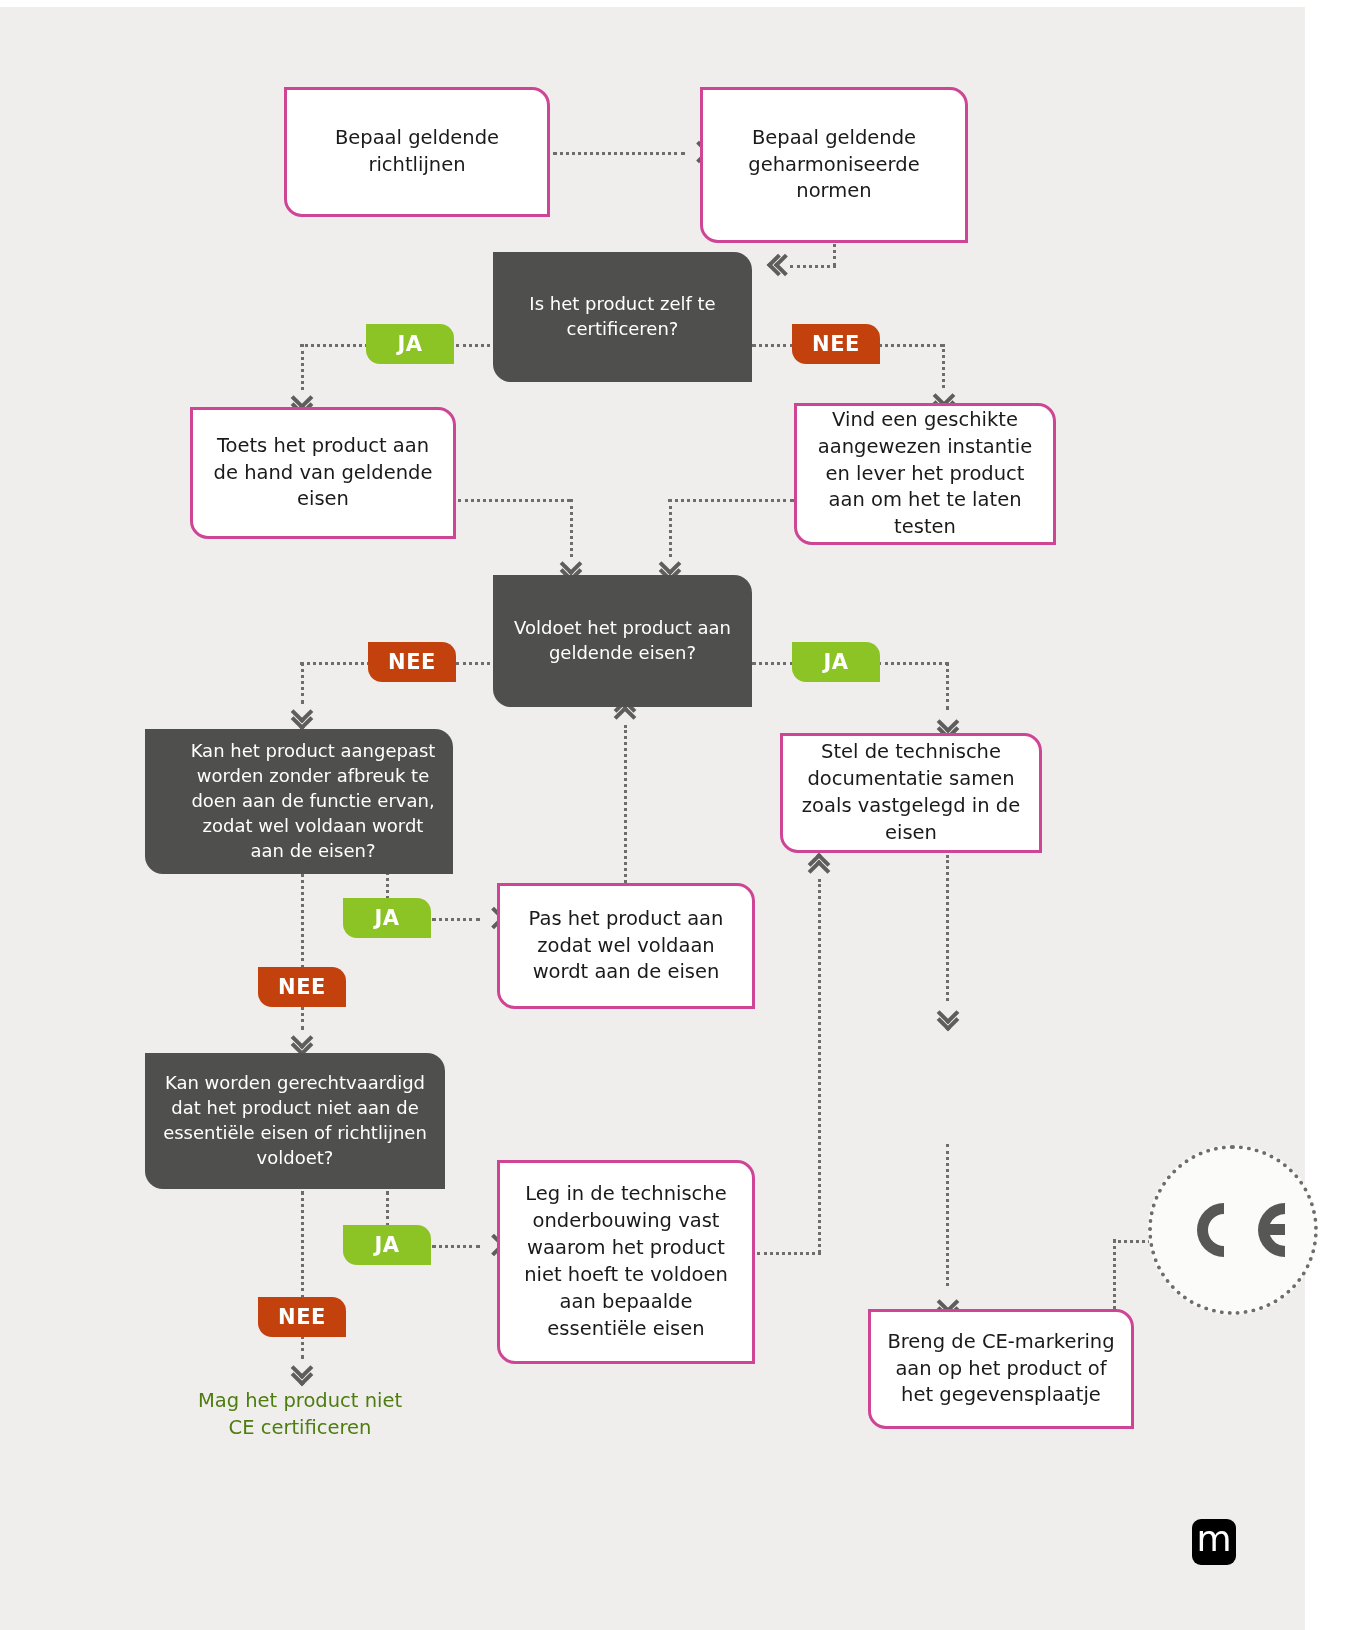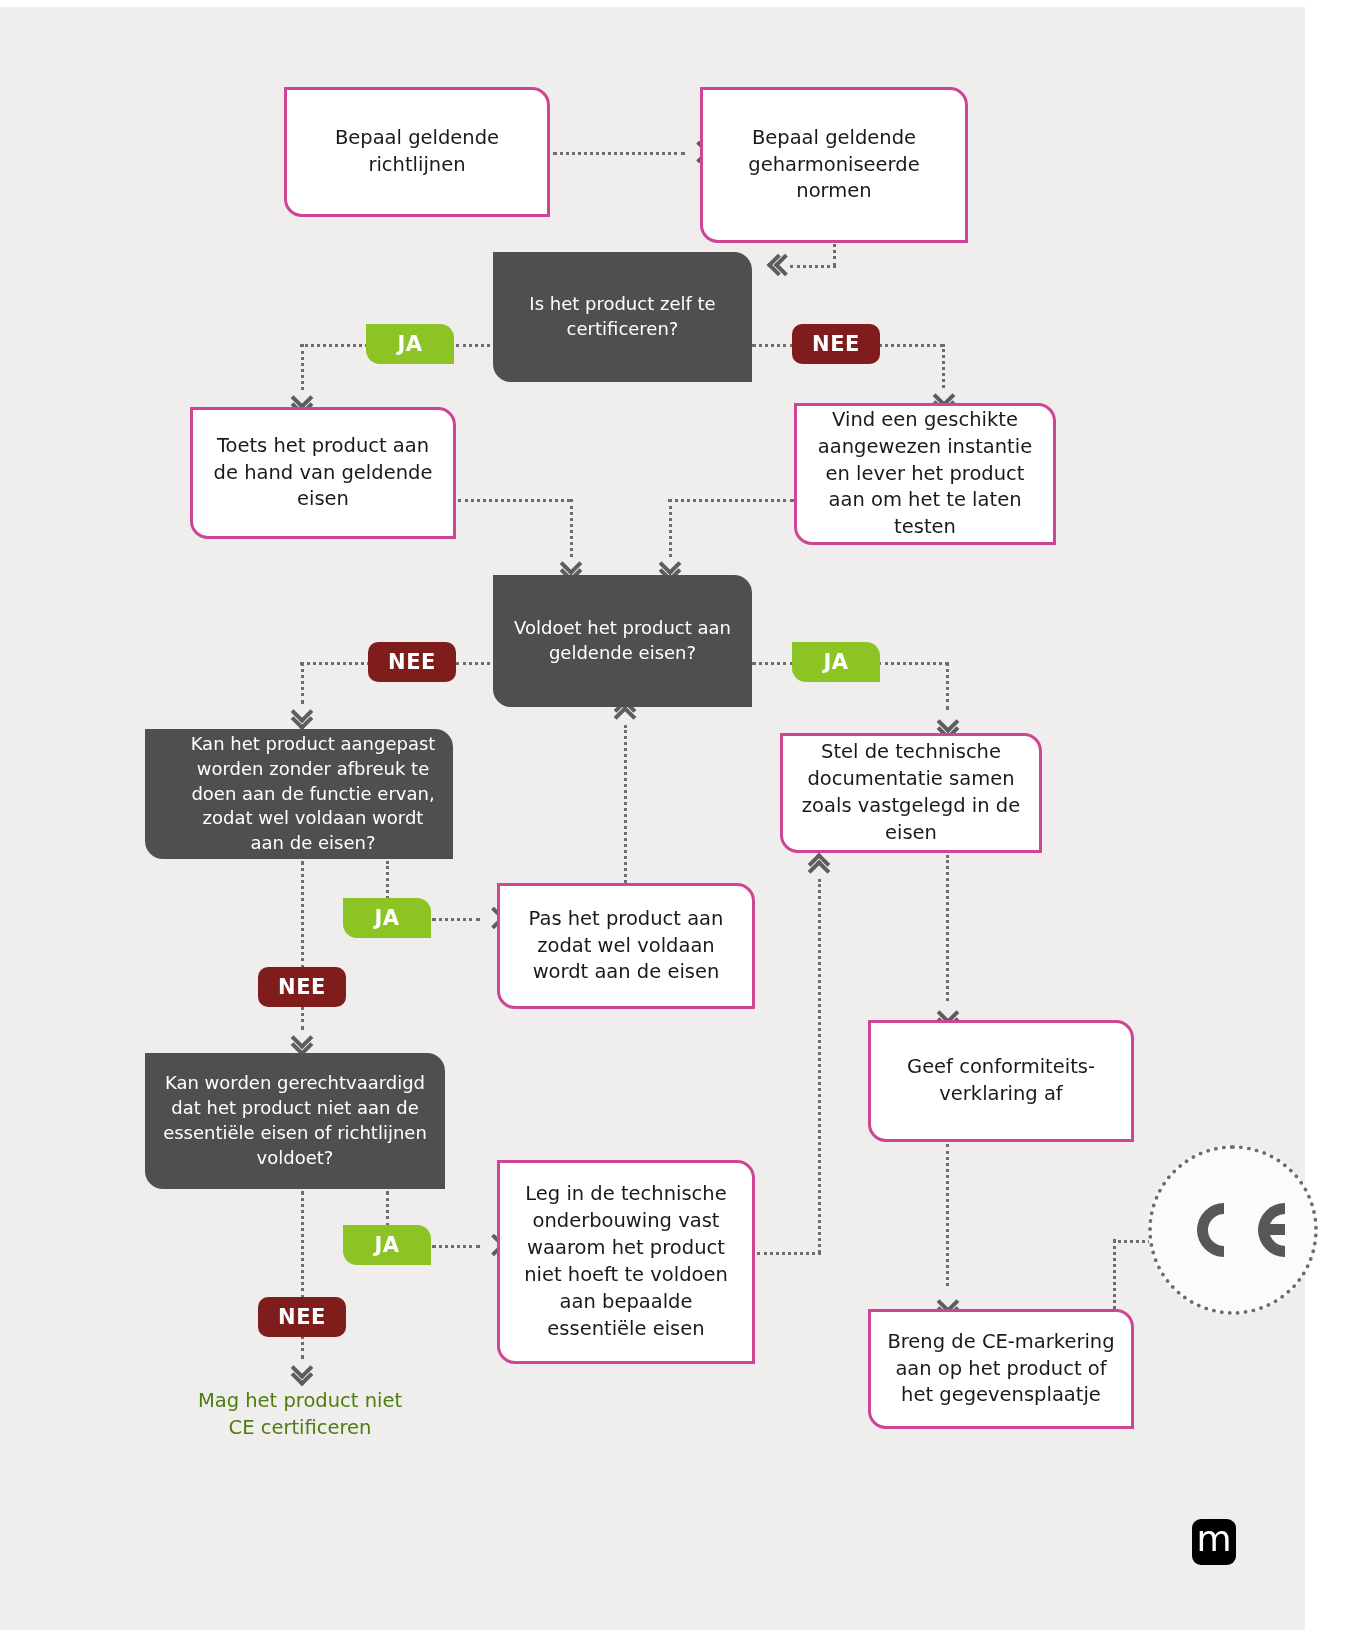--- a/index.html
+++ b/index.html
@@ -49,21 +49,21 @@
     position:absolute;
     display:flex;align-items:center;justify-content:center;
     font-weight:bold;
     font-size:21px;
     color:#ffffff;
     letter-spacing:.5px;
     border-radius:0 14px 0 14px;
     z-index:8;
   }
   .badge.ja{background:#8cc425;align-items:center;}
-  .badge.nee{background:#7f1d1d;border-radius:10px;}
+  .badge.nee{background:#c2410c;}
 
   
   .seg{position:absolute;z-index:3;}
   .seg.h{
     height:0;
     border-top:3px dotted #6d6d6c;
   }
   .seg.v{
     width:0;
     border-left:3px dotted #6d6d6c;
@@ -132,39 +132,36 @@
   </div>
 
   <div class="node pink" style="left:794px;top:396px;width:262px;height:142px;">
     <span class="txt">Vind een geschikte aangewezen instantie en lever het product aan om het te laten testen</span>
   </div>
 
   <div class="node dark" style="left:493px;top:568px;width:259px;height:132px;">
     <span class="txt">Voldoet het product aan geldende eisen?</span>
   </div>
 
-  <div class="node dark" style="left:145px;top:722px;width:308px;height:130px;padding-left:28px;">
+  <div class="node dark" style="left:145px;top:722px;width:308px;height:145px;padding-left:28px;">
     <span class="txt">Kan het product aangepast worden zonder afbreuk te doen aan de functie ervan, zodat wel voldaan wordt aan de eisen?</span>
   </div>
 
   <div class="node pink" style="left:780px;top:726px;width:262px;height:120px;">
     <span class="txt">Stel de technische documentatie samen zoals vastgelegd in de eisen</span>
   </div>
 
   <div class="node pink" style="left:497px;top:876px;width:258px;height:126px;">
     <span class="txt">Pas het product aan zodat wel voldaan wordt aan de eisen</span>
   </div>
 
   <div class="node dark" style="left:145px;top:1046px;width:300px;height:136px;">
     <span class="txt">Kan worden gerechtvaardigd dat het product niet aan de essentiële eisen of richtlijnen voldoet?</span>
   </div>
 
-  <div class="node pink" style="left:868px;top:1013px;width:266px;height:122px;">
-    <span class="txt">Geef conformiteits- verklaring af</span>
-  </div>
 
   <div class="node pink" style="left:497px;top:1153px;width:258px;height:204px;">
     <span class="txt">Leg in de technische onderbouwing vast waarom het product niet hoeft te voldoen aan bepaalde essentiële eisen</span>
   </div>
 
   <div class="node pink" style="left:868px;top:1302px;width:266px;height:120px;">
     <span class="txt">Breng de CE-markering aan op het product of het gegevensplaatje</span>
   </div>
 
   <div class="node plain" style="left:175px;top:1375px;width:250px;height:66px;">

